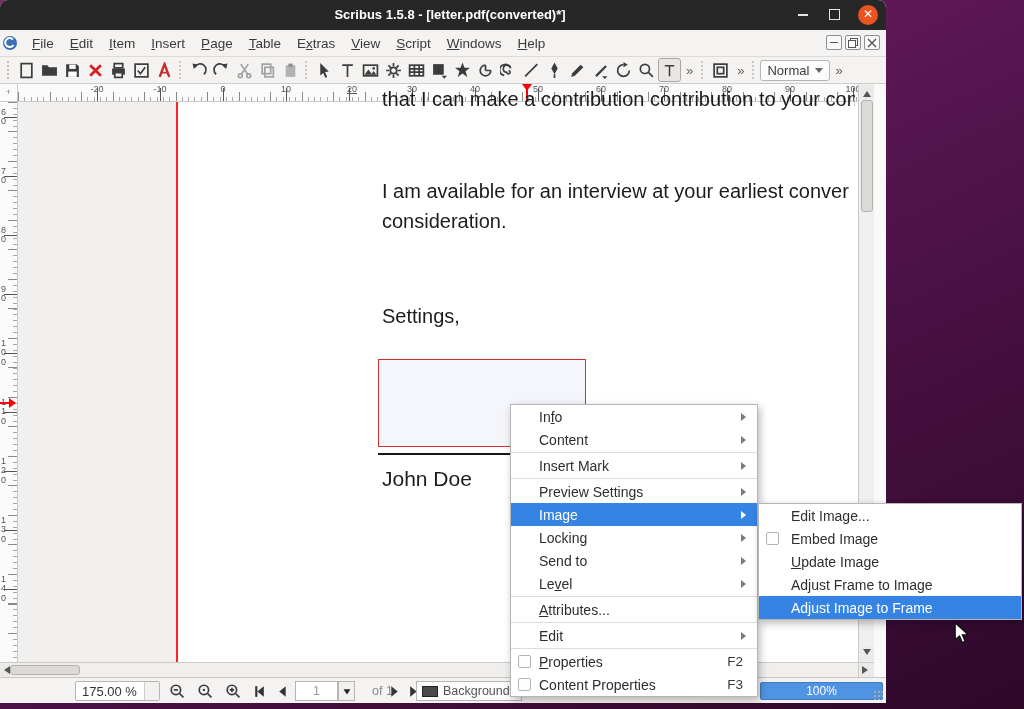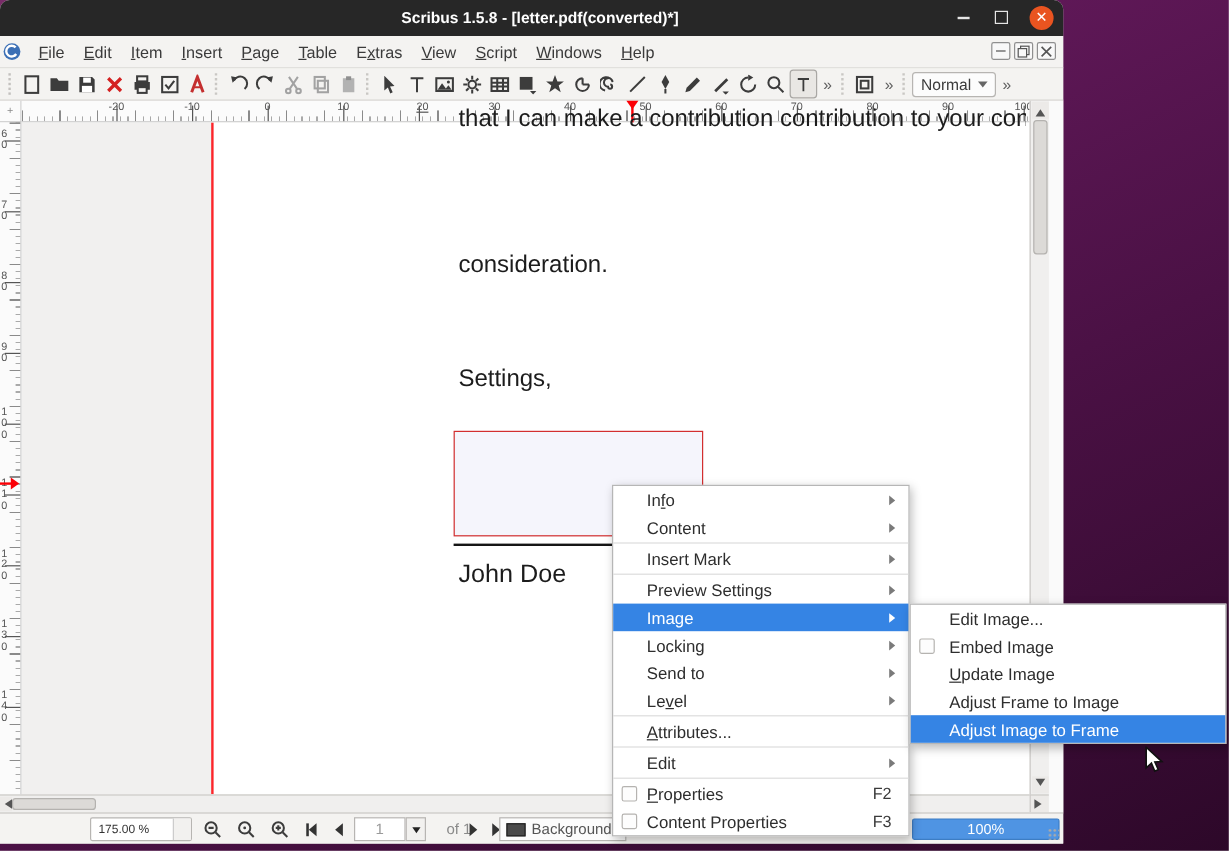--- a/index.html
+++ b/index.html
@@ -73,21 +73,21 @@
   .vthumb { position:absolute; left:2px; top:16px; width:12px; height:112px; background:#dcdad7; border:1px solid #b4b2af; border-radius:3px; }
   .hthumb { position:absolute; left:10px; top:2px; width:70px; height:10px; background:#dcdad7; border:1px solid #b4b2af; border-radius:3px; }
   .tri-up { width:0; height:0; border:4px solid transparent; border-bottom:6px solid #555; }
   .tri-dn { width:0; height:0; border:4px solid transparent; border-top:6px solid #555; }
   .tri-lf { width:0; height:0; border:4px solid transparent; border-right:6px solid #555; }
   .tri-rt { width:0; height:0; border:4px solid transparent; border-left:6px solid #555; }
 
   
   .statusbar { position:absolute; left:0; top:677px; width:886px; height:26px; background:#f4f3f1; border-top:1px solid #c9c7c4; font-size:13px; color:#444; }
   .spinbox { position:absolute; left:75px; top:3px; width:85px; height:20px; border:1px solid #b7b5b2; border-radius:2px; background:#fff; display:flex; align-items:center; }
-  .spin-val { flex:1; padding-left:6px; font-size:10px; color:#333; }
+  .spin-val { flex:1; padding-left:6px; font-size:13px; color:#333; }
   .spin-col { width:15px; height:100%; border-left:1px solid #ccc; display:flex; flex-direction:column; align-items:center; justify-content:center; gap:2px; background:#f2f1ef; }
   .spin-col i { display:block; width:0; height:0; border:3px solid transparent; }
   .spin-up { border-bottom:4px solid #666; }
   .spin-dn { border-top:4px solid #666; }
   .sbtn { position:absolute; top:4px; width:22px; height:18px; display:flex; align-items:center; justify-content:center; }
   .pagebox { position:absolute; left:295px; top:3px; width:43px; height:20px; border:1px solid #b7b5b2; background:#fff; text-align:center; line-height:18px; color:#9a9a9a; font-size:12.5px; }
   .pagedrop { position:absolute; left:338px; top:3px; width:17px; height:20px; border:1px solid #b7b5b2; background:#f2f1ef; display:flex; align-items:center; justify-content:center; }
   .oflabel { position:absolute; left:372px; top:6px; color:#8a8a8a; font-size:12.5px; }
   .layercombo { position:absolute; left:416px; top:3px; width:106px; height:20px; border:1px solid #b7b5b2; background:#fcfcfc; display:flex; align-items:center; gap:5px; padding:0 5px; }
   .layerswatch { width:16px; height:11px; background:#4a4a4a; border:1px solid #222; flex:none; }
@@ -415,20 +415,21 @@
         <i class="vr-major" style="top: 428px;"></i>
         <span class="vr-label" style="top: 487px;">1
 4
 0</span>
         <i class="vr-major" style="top: 487px;"></i>
       </div>
 
     <div class="canvas">
       <div class="page"></div>
       <div class="redline"></div>
+      <div class="doc-text" style="left:364px;top:78px">I am available for an interview at your earliest conver</div>
       <div class="doc-text" style="left:364px;top:108px">consideration.</div>
       <div class="doc-text" style="left:364px;top:203px">Settings,</div>
       <div class="img-frame"></div>
       <div class="sig-line"></div>
       <div class="doc-text" style="left:364px;top:365px;font-size:21px">John Doe</div>
     </div>
     <div class="doc-top-line">that I can make a contribution contribution to your con</div>
 
     <div class="vscroll">
       <span class="sc-btn" style="left:1px;top:1px;width:14px;height:14px">

